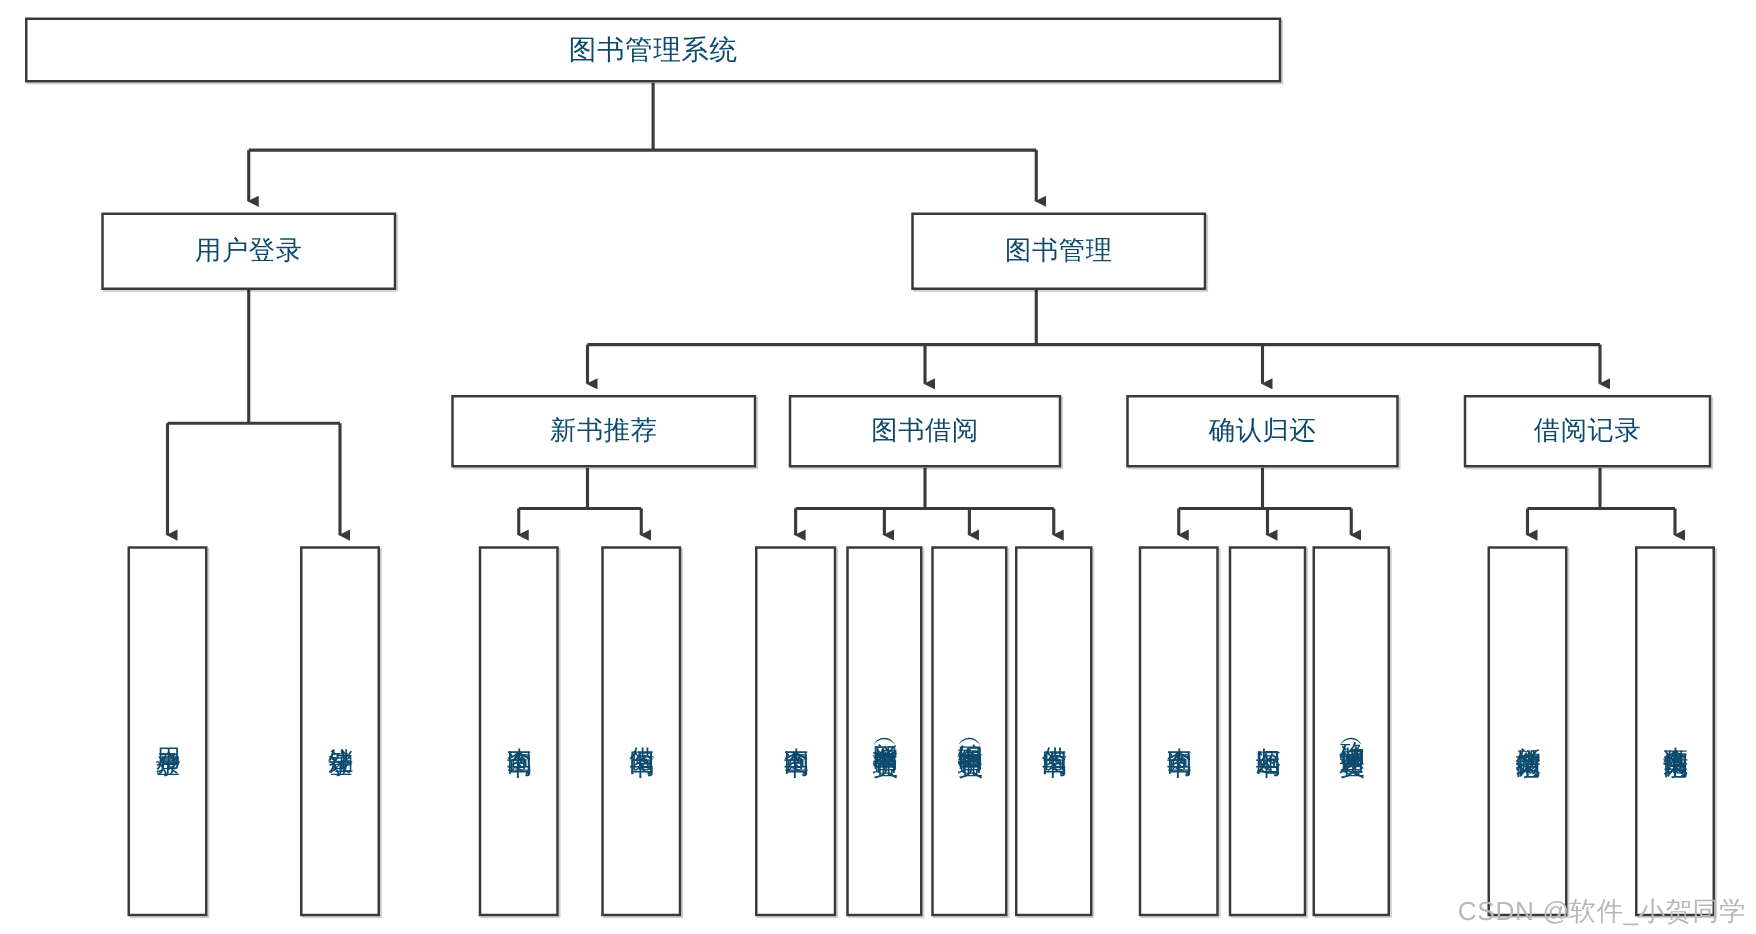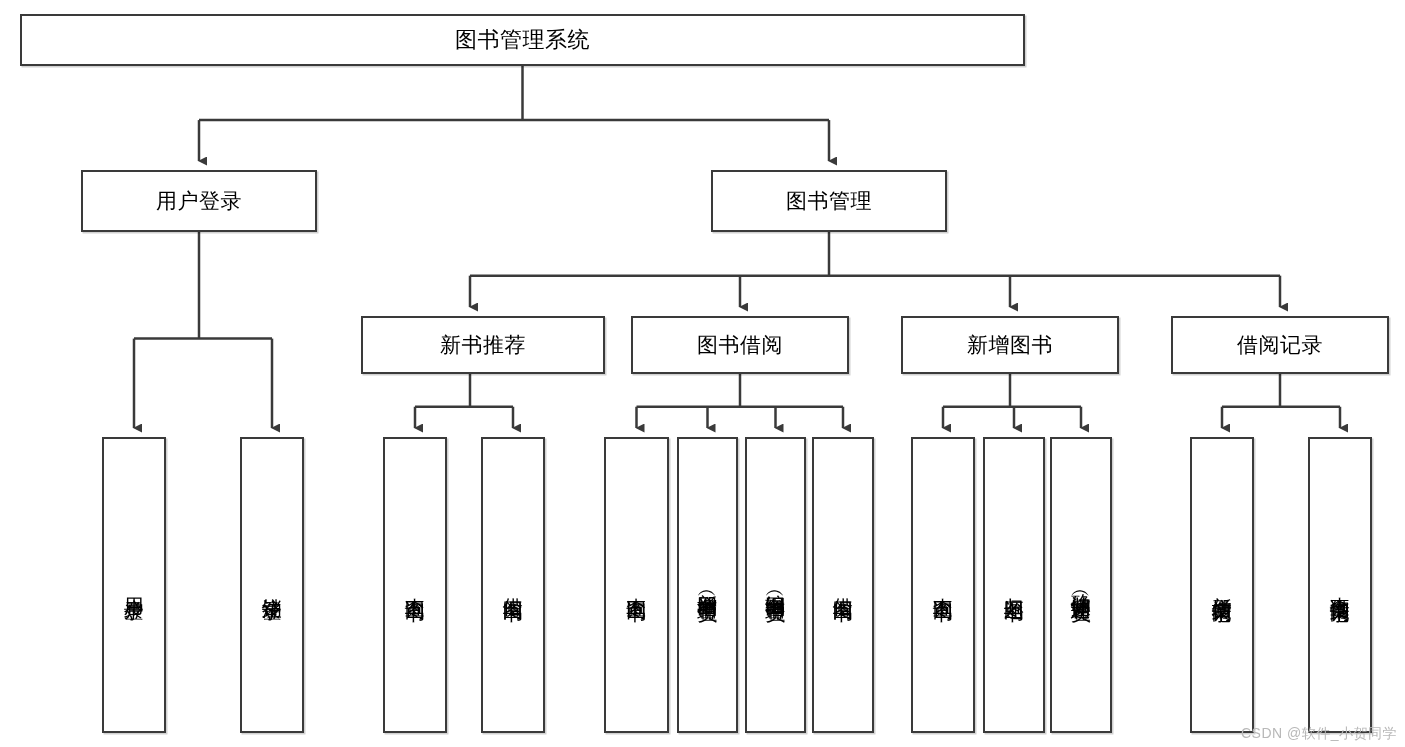--- a/index.html
+++ b/index.html
@@ -26,21 +26,21 @@
     pointer-events: none;
   }
   .node {
     position: absolute;
     box-sizing: border-box;
     border: 2.5px solid #3a3a3a;
     background: #ffffff;
     display: flex;
     align-items: center;
     justify-content: center;
-    color: #000000;
+    color: #0c4a6e;
     box-shadow: 1.5px 1.5px 0 rgba(0,0,0,0.18);
   }
   .node .label {
     display: block;
     text-align: center;
     line-height: 1.18;
     letter-spacing: 0.5px;
   }
   .node.horiz .label {
     font-size: 21px;
@@ -57,21 +57,21 @@
     text-orientation: upright;
     font-size: 20px;
     line-height: 1.22;
     letter-spacing: 1.5px;
     max-height: 268px;
   }
   .watermark {
     position: absolute;
     right: 8px;
     bottom: 4px;
-    font-size: 14px;
+    font-size: 21px;
     color: #b8b8b8;
     letter-spacing: 0.5px;
     white-space: nowrap;
   }
 </style>
 </head>
 <body>
 
 <div id="canvas">
 
@@ -118,33 +118,33 @@
       </g>
   </svg>
 
   <div id="nodes">
       <div class="node horiz root" style="left: 20px; top: 14px; width: 1005px; height: 52px;">
         <span class="label">图书管理系统</span>
       </div>
       <div class="node horiz" style="left: 81px; top: 170px; width: 236px; height: 62px;">
         <span class="label">用户登录</span>
       </div>
-      <div class="node horiz" style="left: 711px; top: 170px; width: 236px; height: 62px;">
+      <div class="node horiz" style="left: 729px; top: 170px; width: 236px; height: 62px;">
         <span class="label">图书管理</span>
       </div>
       <div class="node horiz" style="left: 361px; top: 316px; width: 244px; height: 58px;">
         <span class="label">新书推荐</span>
       </div>
       <div class="node horiz" style="left: 631px; top: 316px; width: 218px; height: 58px; align-items: center;">
         <span class="label">图书借阅</span>
       </div>
       <div class="node horiz" style="left: 901px; top: 316px; width: 218px; height: 58px;">
-        <span class="label">新增图书</span>
+        <span class="label">确认归还</span>
       </div>
-      <div class="node horiz" style="left: 1171px; top: 316px; width: 218px; height: 58px;">
+      <div class="node horiz" style="left: 1171px; top: 316px; width: 198px; height: 58px;">
         <span class="label">借阅记录</span>
       </div>
       <div class="node vert" style="left: 102px; top: 437px; width: 64px; height: 296px;">
         <span class="label">用户登录</span>
       </div>
       <div class="node vert" style="left: 240px; top: 437px; width: 64px; height: 296px;">
         <span class="label">注销登录</span>
       </div>
       <div class="node vert" style="left: 383px; top: 437px; width: 64px; height: 296px;">
         <span class="label">查询图书</span>

